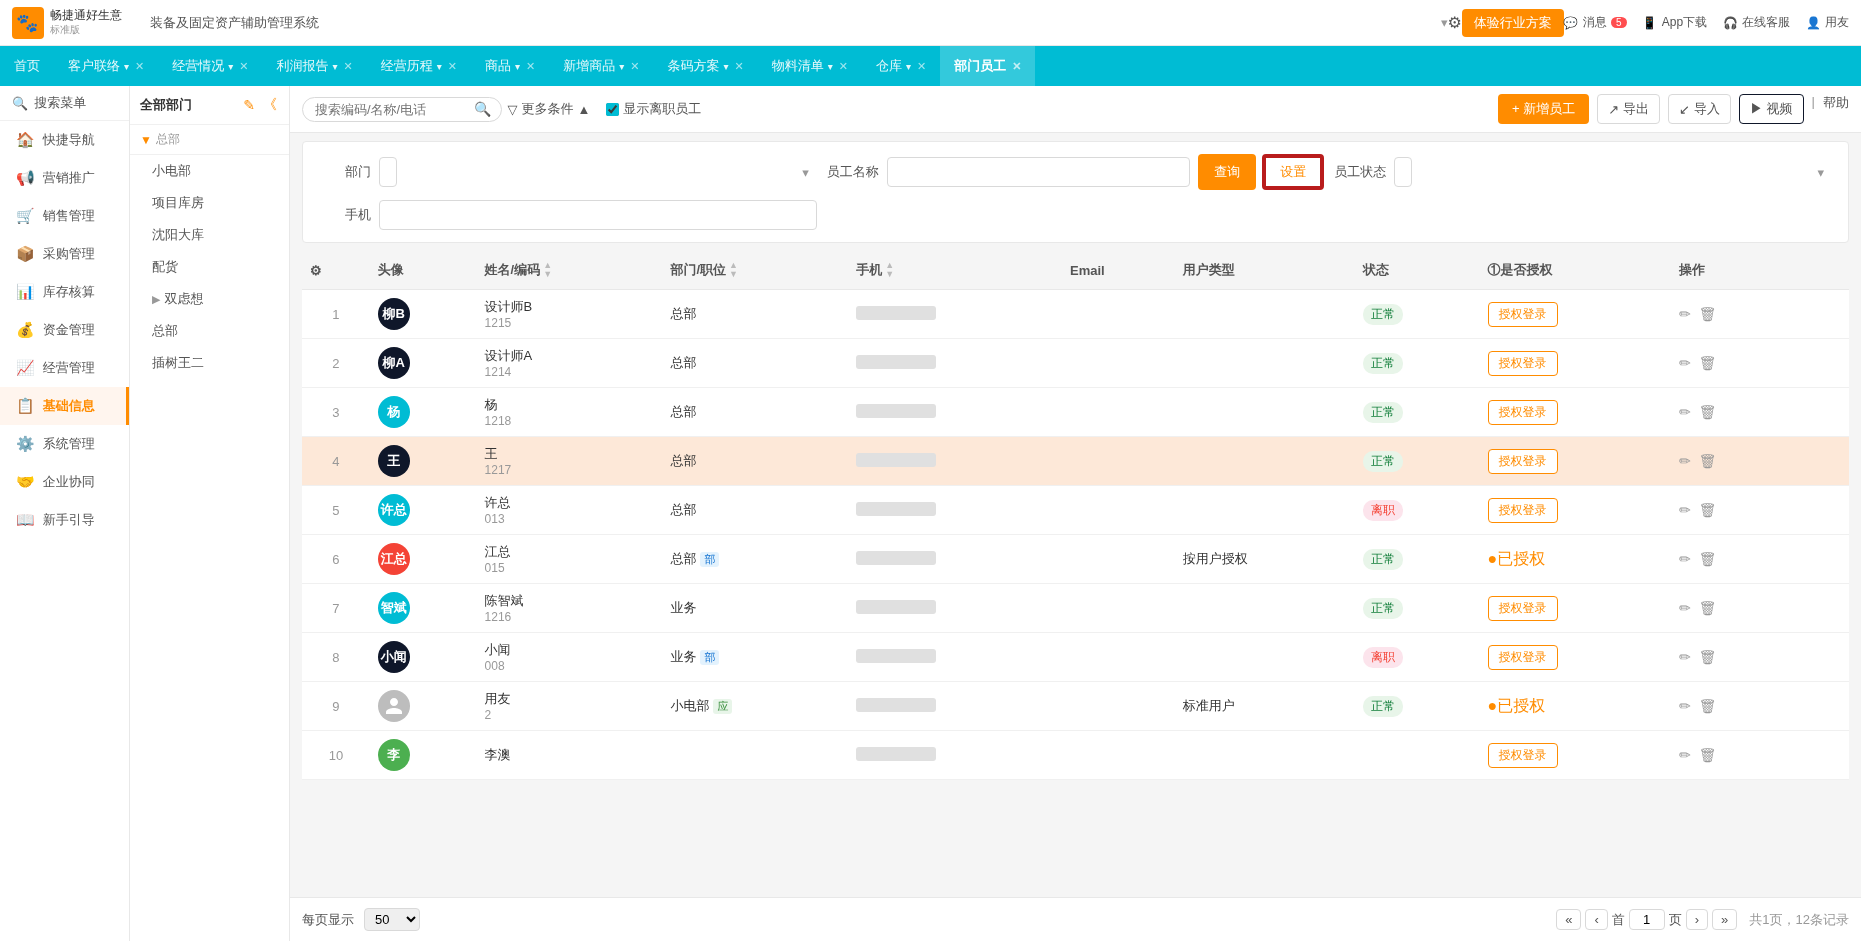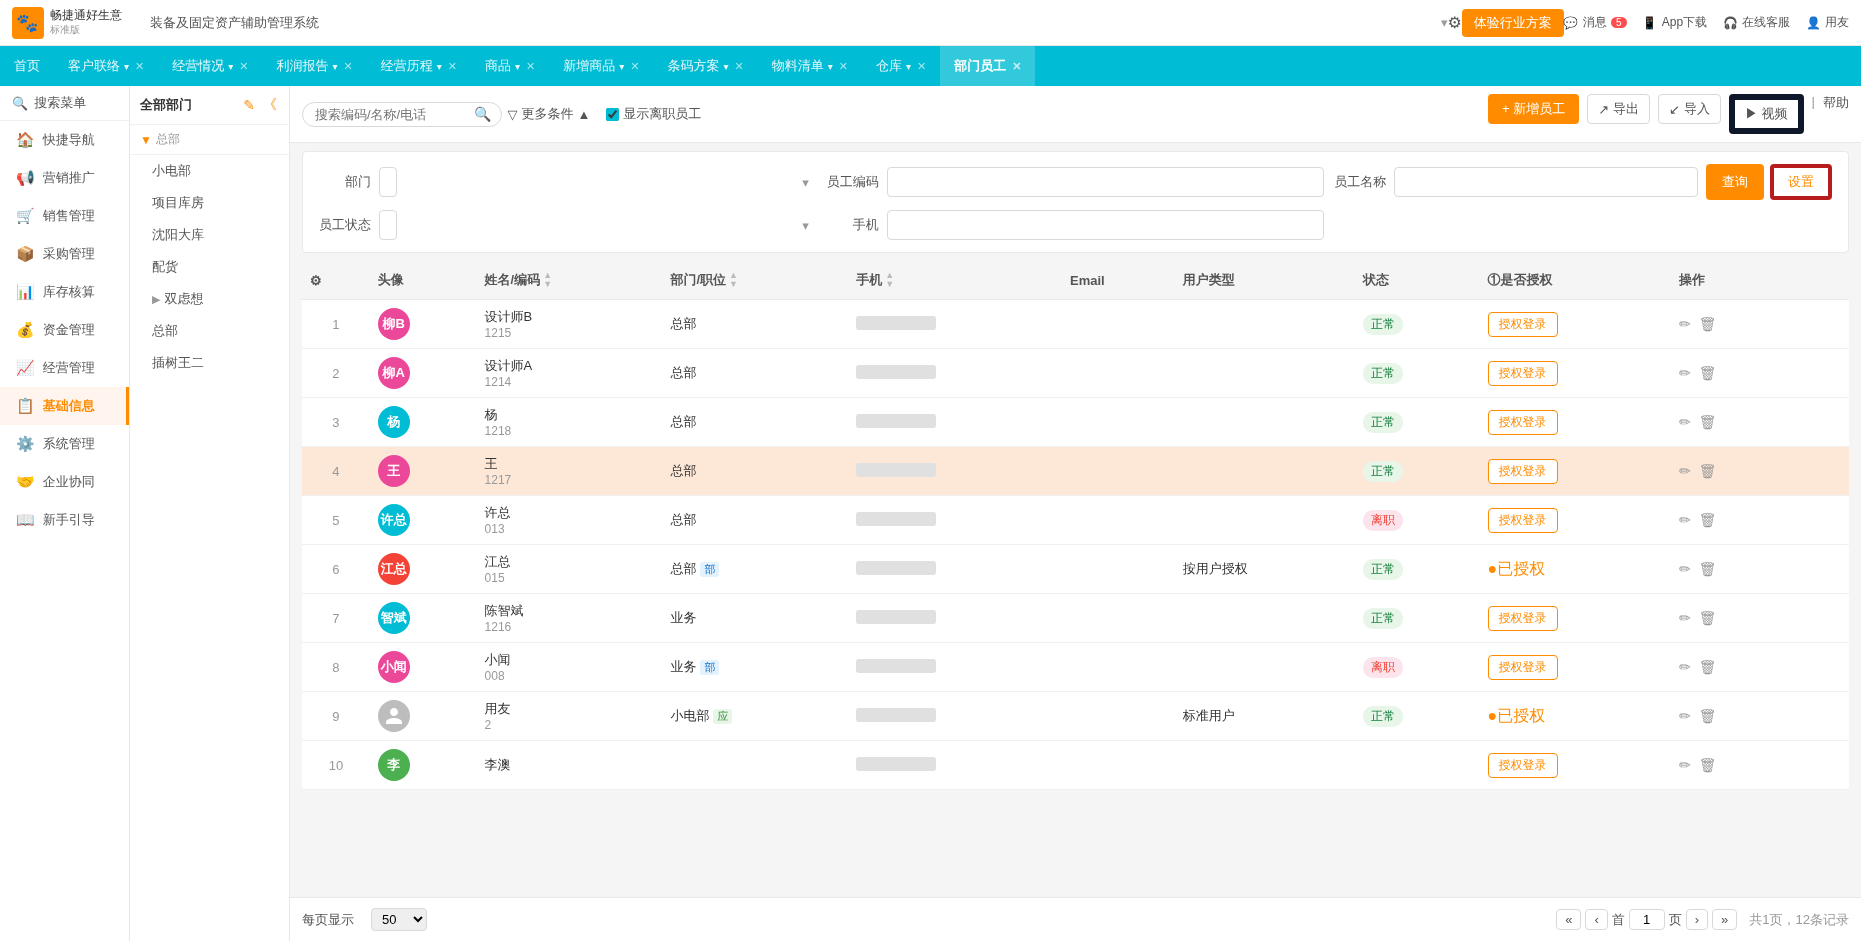--- a/index.html
+++ b/index.html
@@ -56,21 +56,21 @@
     
     .toolbar { background: #fff; padding: 8px 12px; border-bottom: 1px solid #e8e8e8; display: flex; align-items: center; gap: 8px; }
     .search-input { border: 1px solid #d9d9d9; border-radius: 20px; padding: 4px 30px 4px 12px; font-size: 13px; width: 200px; outline: none; }
     .search-icon-btn { border: none; background: none; cursor: pointer; color: #999; font-size: 14px; margin-left: -28px; }
     .filter-btn { display: flex; align-items: center; gap: 4px; border: none; background: none; cursor: pointer; color: #555; font-size: 13px; padding: 4px 8px; }
     .checkbox-label { display: flex; align-items: center; gap: 4px; cursor: pointer; font-size: 13px; color: #555; }
     .checkbox-label input { accent-color: #00bcd4; }
     .toolbar-right { margin-left: auto; display: flex; align-items: flex-start; gap: 8px; }
     .btn-add { background: #ff8c00; color: #fff; border: none; border-radius: 4px; padding: 6px 14px; cursor: pointer; font-size: 13px; display: flex; align-items: center; gap: 4px; }
     .btn-export, .btn-import { border: 1px solid #d9d9d9; background: #fff; color: #555; border-radius: 4px; padding: 5px 10px; cursor: pointer; font-size: 13px; display: flex; align-items: center; gap: 4px; }
-    .btn-view { border: 6px solid #0f172a; background: #fff; color: #555; border-radius: 4px; padding: 5px 10px; cursor: pointer; font-size: 13px; }
+    .btn-view { border: 1px solid #0f172a; background: #fff; color: #555; border-radius: 4px; padding: 5px 10px; cursor: pointer; font-size: 13px; }
 
     
     .filter-panel { background: #fff; border: 1px solid #e8e8e8; border-radius: 4px; margin: 8px 12px; padding: 12px 16px; display: grid; grid-template-columns: 1fr 1fr 1fr; gap: 10px; }
     .filter-row { display: flex; align-items: center; gap: 8px; }
     .filter-label { font-size: 13px; color: #555; white-space: nowrap; min-width: 52px; text-align: right; }
     .filter-select { flex: 1; border: 1px solid #d9d9d9; border-radius: 4px; padding: 4px 8px; font-size: 13px; background: #fff; height: 30px; outline: none; appearance: none; cursor: pointer; }
     .filter-input { flex: 1; border: 1px solid #d9d9d9; border-radius: 4px; padding: 4px 8px; font-size: 13px; height: 30px; outline: none; }
     .filter-select-wrapper { flex: 1; position: relative; }
     .filter-select-wrapper::after { content: "▾"; position: absolute; right: 8px; top: 50%; transform: translateY(-50%); color: #999; pointer-events: none; }
     .filter-btn-group { display: flex; gap: 8px; justify-content: flex-end; }
@@ -81,21 +81,21 @@
     .data-table-wrapper { flex: 1; overflow: auto; padding: 0 12px; }
     .data-table { width: 100%; border-collapse: collapse; background: #fff; }
     .data-table th { background: #f5f5f5; padding: 10px 8px; font-size: 13px; color: #555; text-align: left; border-bottom: 1px solid #e8e8e8; white-space: nowrap; }
     .data-table td { padding: 8px 8px; font-size: 13px; color: #333; border-bottom: 1px solid #f0f0f0; vertical-align: middle; }
     .data-table tr.highlighted { background: #fde8d8; }
     .th-sort { display: flex; gap: 3px; cursor: pointer; }
     .sort-arrows { display: flex; flex-direction: column; font-size: 9px; color: #bbb; line-height: 1; }
 
     
     .avatar { width: 32px; height: 32px; border-radius: 50%; display: flex; align-items: center; justify-content: center; color: #fff; font-size: 13px; font-weight: bold; flex-shrink: 0; }
-    .avatar.orange { background: #ec4899; text-align: center; }
+    .avatar.orange { background: #0f172a; text-align: center; }
     .avatar.teal { background: #00bcd4; }
     .avatar.red { background: #f44336; }
     .avatar.gray { background: #bdbdbd; }
     .avatar.green { background: #4caf50; }
 
     
     .name-cell { display: flex; flex-direction: column; }
     .name-main { font-size: 13px; color: #333; }
     .name-code { font-size: 12px; color: #999; }
 
@@ -107,21 +107,21 @@
     
     .btn-auth { border: 1px solid #ff8c00; color: #ff8c00; background: #fff; border-radius: 4px; padding: 3px 10px; cursor: pointer; font-size: 12px; }
     .auth-granted { color: #ff8c00; font-size: 16px; display: flex; align-items: center; gap: 3px; }
 
     
     .op-btns { display: flex; gap: 8px; }
     .op-btn { border: none; background: none; cursor: pointer; color: #999; font-size: 14px; }
 
     
     .pagination { display: flex; align-items: center; gap: 8px; padding: 10px 12px; background: #fff; border-top: 1px solid #e8e8e8; font-size: 13px; color: #555; }
-    .pagination .per-page { display: flex; align-items: center; gap: 17px; }
+    .pagination .per-page { display: flex; align-items: center; gap: 10px; }
     .per-page-select { border: 1px solid #d9d9d9; border-radius: 4px; padding: 2px 6px; font-size: 13px; }
     .page-nav { display: flex; align-items: center; gap: 4px; margin-left: auto; }
     .page-btn { border: 1px solid #d9d9d9; background: #fff; border-radius: 4px; padding: 2px 8px; cursor: pointer; font-size: 13px; color: #555; }
     .page-num-input { border: 1px solid #d9d9d9; border-radius: 4px; padding: 2px 6px; width: 36px; text-align: center; font-size: 13px; }
     .total-info { color: #999; font-size: 13px; margin-left: 8px; }
 
     
     .dept-tag { display: inline-block; background: #e3f2fd; color: #1976d2; border-radius: 3px; font-size: 11px; padding: 0 4px; margin-left: 4px; }
     .role-tag { display: inline-block; background: #e8f5e9; color: #388e3c; border-radius: 3px; font-size: 11px; padding: 0 4px; margin-left: 4px; }
 
@@ -344,24 +344,20 @@
       </div>
 
       <div class="filter-panel">
         <div class="filter-row">
           <span class="filter-label">部门</span>
           <div class="filter-select-wrapper">
             <select class="filter-select">
               <option value=""></option>
             </select>
           </div>
-        </div>
-        <div class="filter-row">
-          <span class="filter-label">员工编码</span>
-          <input class="filter-input" type="text" style="">
         </div>
         <div class="filter-row">
           <span class="filter-label">员工名称</span>
           <input class="filter-input" type="text" style="">
           <div class="filter-btn-group" style="margin-left:auto; display:flex; gap:6px;">
             <button class="btn-query">查询</button>
             <button class="btn-reset">设置</button>
           </div>
         </div>
         <div class="filter-row">

